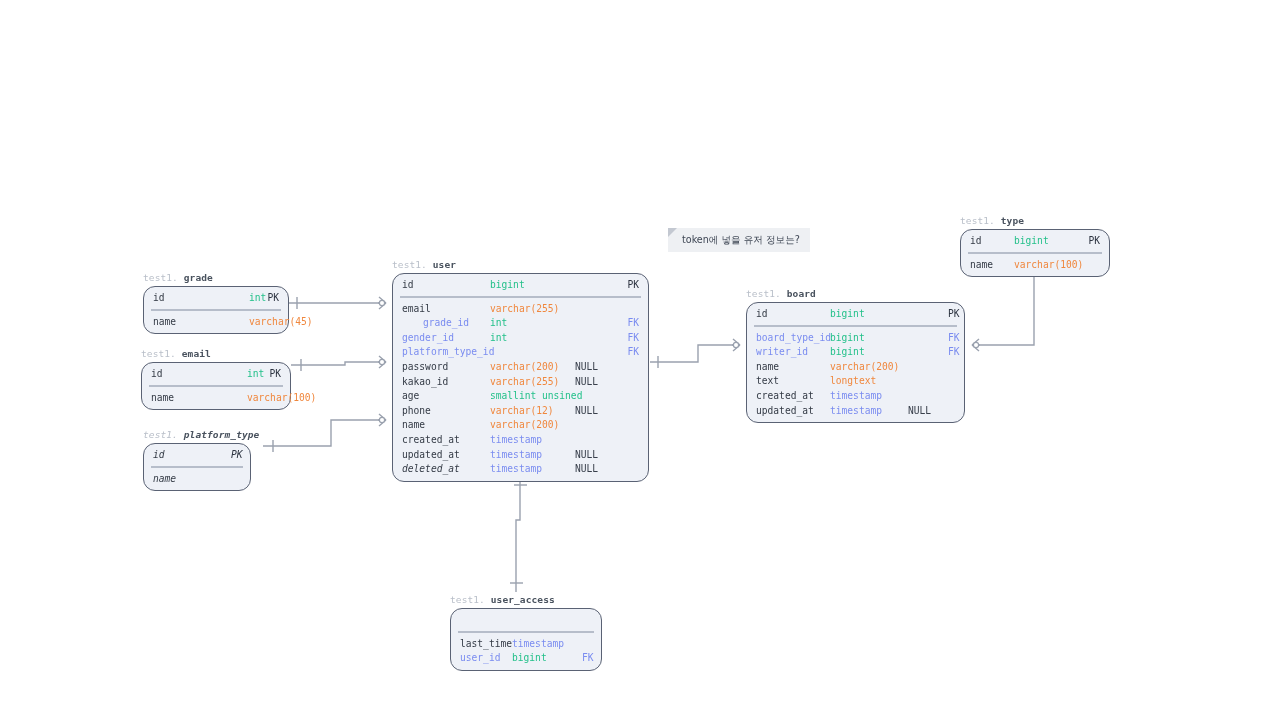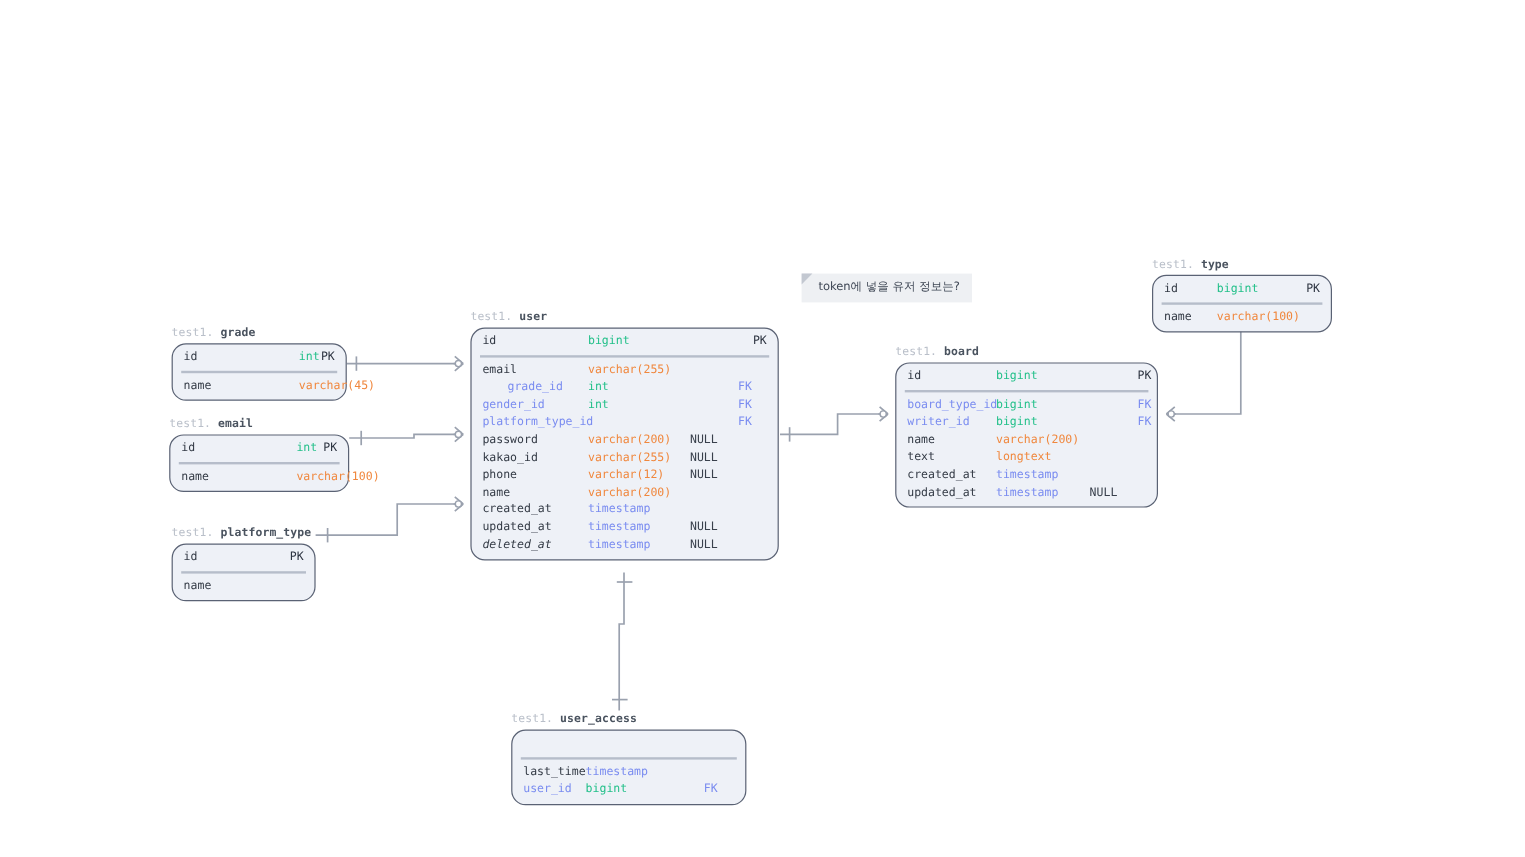--- a/index.html
+++ b/index.html
@@ -25,21 +25,21 @@
   .caption .schema{color:#b9bfc9;}
   .caption .tname{color:#49525e;font-weight:bold;}
 
   .box{
     background:#eef1f7;
     border:1.6px solid #5a6274;
     border-radius:12px;
     box-sizing:border-box;
     padding:0;
   }
-  .rows{padding:4px 14px 4px 0;}
+  .rows{padding:4px 0 4px 0;}
   .hdr{padding:4px 0 3px 0;}
   .divider{
     height:2px;
     background:#b6bdca;
     margin:0 7px;
   }
   .row{
     display:flex;
     align-items:center;
     height:14.6px;
@@ -171,21 +171,21 @@
           <div class="divider"></div>
           <div class="rows">
             <div class="row">
               <span class="c-name col-name" style="width: 96px;">name</span>
               <span class="c-type col-type orange" style="width: 0px;">varchar(100)</span>
               <span class="c-key col-key" style="margin-left: auto;"></span>
             </div>
           </div>
         </div>
       </div>
-      <div class="tbl" style="left: 143px; top: 439px; width: 120px;">
+      <div class="tbl" style="left: 143px; top: 429px; width: 108px; font-style: italic;">
         <div class="caption"><span class="schema">test1. </span><span class="tname">platform_type</span></div>
         <div class="box">
           <div class="hdr">
             <div class="row">
               <span class="c-name col-name" style="width: 78px;">id</span>
               <span class="c-type col-type" style="width: 0px;"></span>
               <span class="c-key col-key" style="margin-left: auto;">PK</span>
             </div>
           </div>
           <div class="divider"></div>
@@ -241,20 +241,26 @@
               <span class="c-null col-null" style="width: 40px;">NULL</span>
               <span class="c-key col-key" style="margin-left: auto;"></span>
             </div>
             <div class="row">
               <span class="c-name col-name" style="width: 88px;">kakao_id</span>
               <span class="c-type col-type orange" style="width: 85px;">varchar(255)</span>
               <span class="c-null col-null" style="width: 40px;">NULL</span>
               <span class="c-key col-key" style="margin-left: auto;"></span>
             </div>
             <div class="row">
+              <span class="c-name col-name" style="width: 88px;">age</span>
+              <span class="c-type col-type green" style="width: 85px;">smallint unsined</span>
+              <span class="c-null col-null" style="width: 40px;"></span>
+              <span class="c-key col-key" style="margin-left: auto;"></span>
+            </div>
+            <div class="row">
               <span class="c-name col-name" style="width: 88px;">phone</span>
               <span class="c-type col-type orange" style="width: 85px;">varchar(12)</span>
               <span class="c-null col-null" style="width: 40px;">NULL</span>
               <span class="c-key col-key" style="margin-left: auto;"></span>
             </div>
             <div class="row">
               <span class="c-name col-name" style="width: 88px;">name</span>
               <span class="c-type col-type orange" style="width: 85px;">varchar(200)</span>
               <span class="c-null col-null" style="width: 40px;"></span>
               <span class="c-key col-key" style="margin-left: auto;"></span>
@@ -345,21 +351,21 @@
           <div class="divider"></div>
           <div class="rows">
             <div class="row">
               <span class="c-name col-name" style="width: 44px;">name</span>
               <span class="c-type col-type orange" style="width: 0px;">varchar(100)</span>
               <span class="c-key col-key" style="margin-left: auto;"></span>
             </div>
           </div>
         </div>
       </div>
-      <div class="tbl" style="left: 426px; top: 594px; width: 196px;">
+      <div class="tbl" style="left: 450px; top: 594px; width: 152px;">
         <div class="caption"><span class="schema">test1. </span><span class="tname">user_access</span></div>
         <div class="box">
           <div class="hdr">
             <div class="row">
               <span class="c-name col-name" style="width: 52px;"></span>
               <span class="c-type col-type" style="width: 70px;"></span>
               <span class="c-key col-key" style="margin-left: auto;"></span>
             </div>
           </div>
           <div class="divider"></div>

